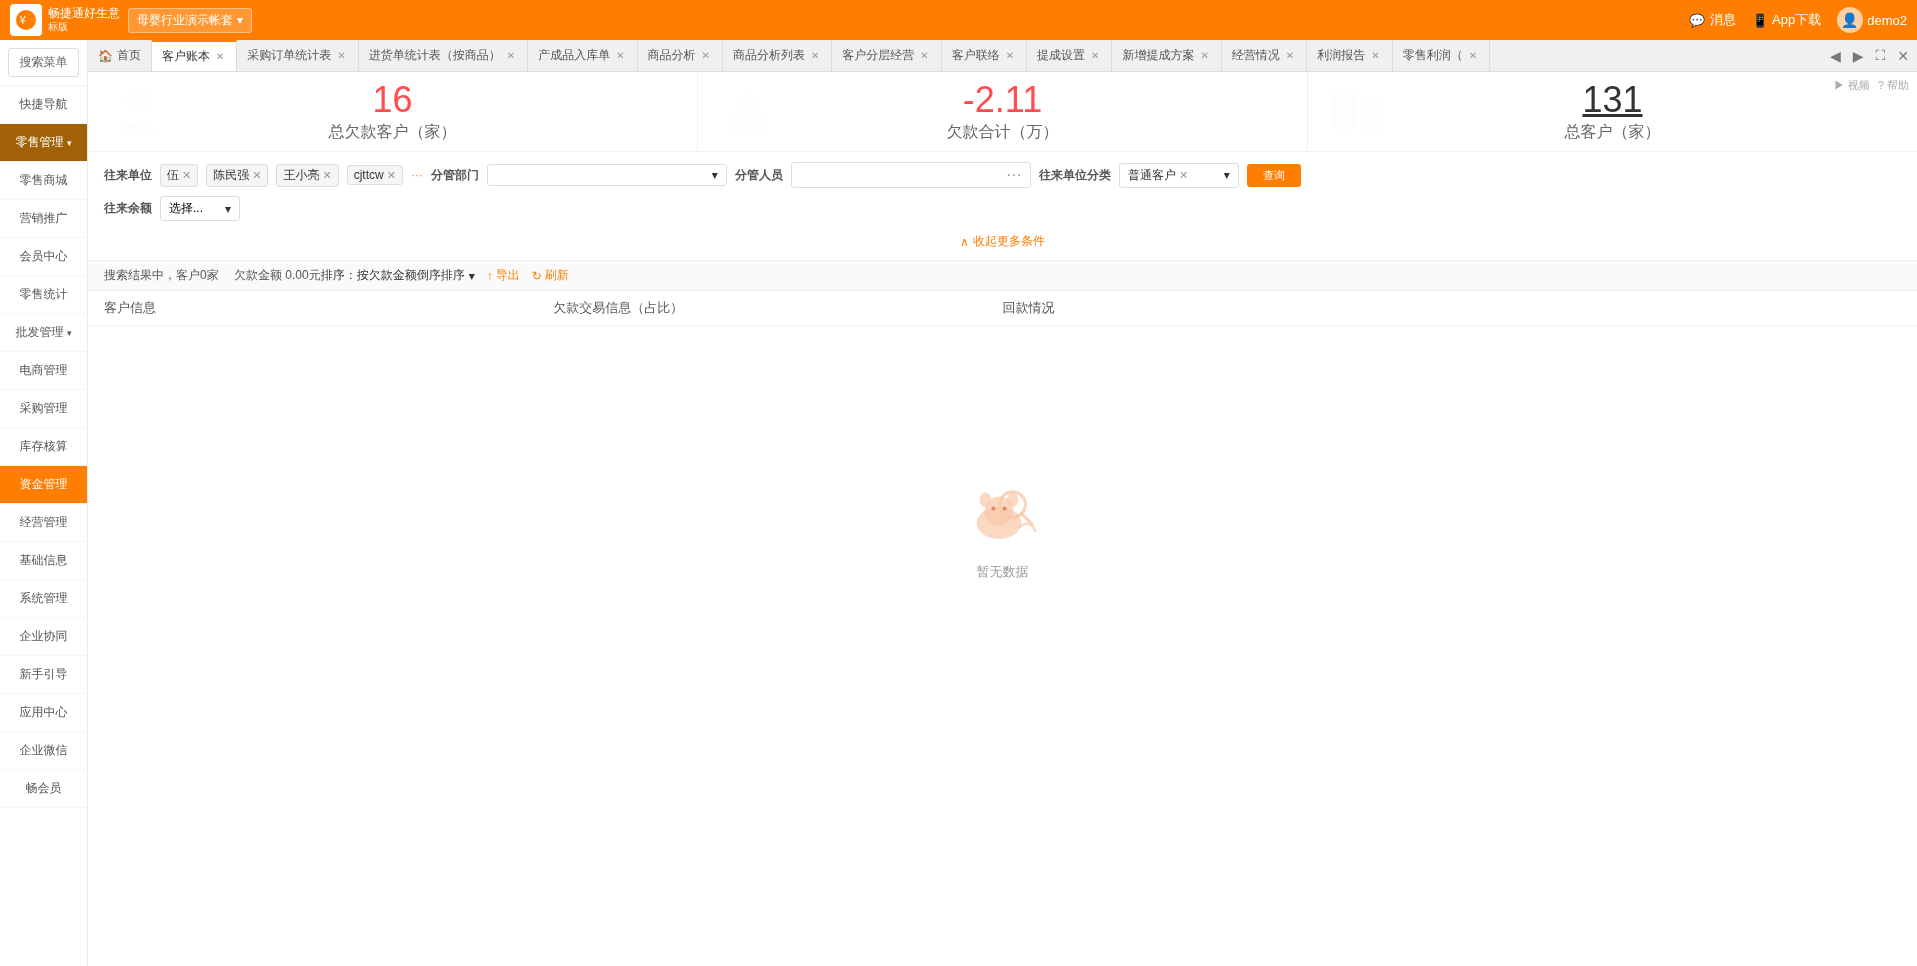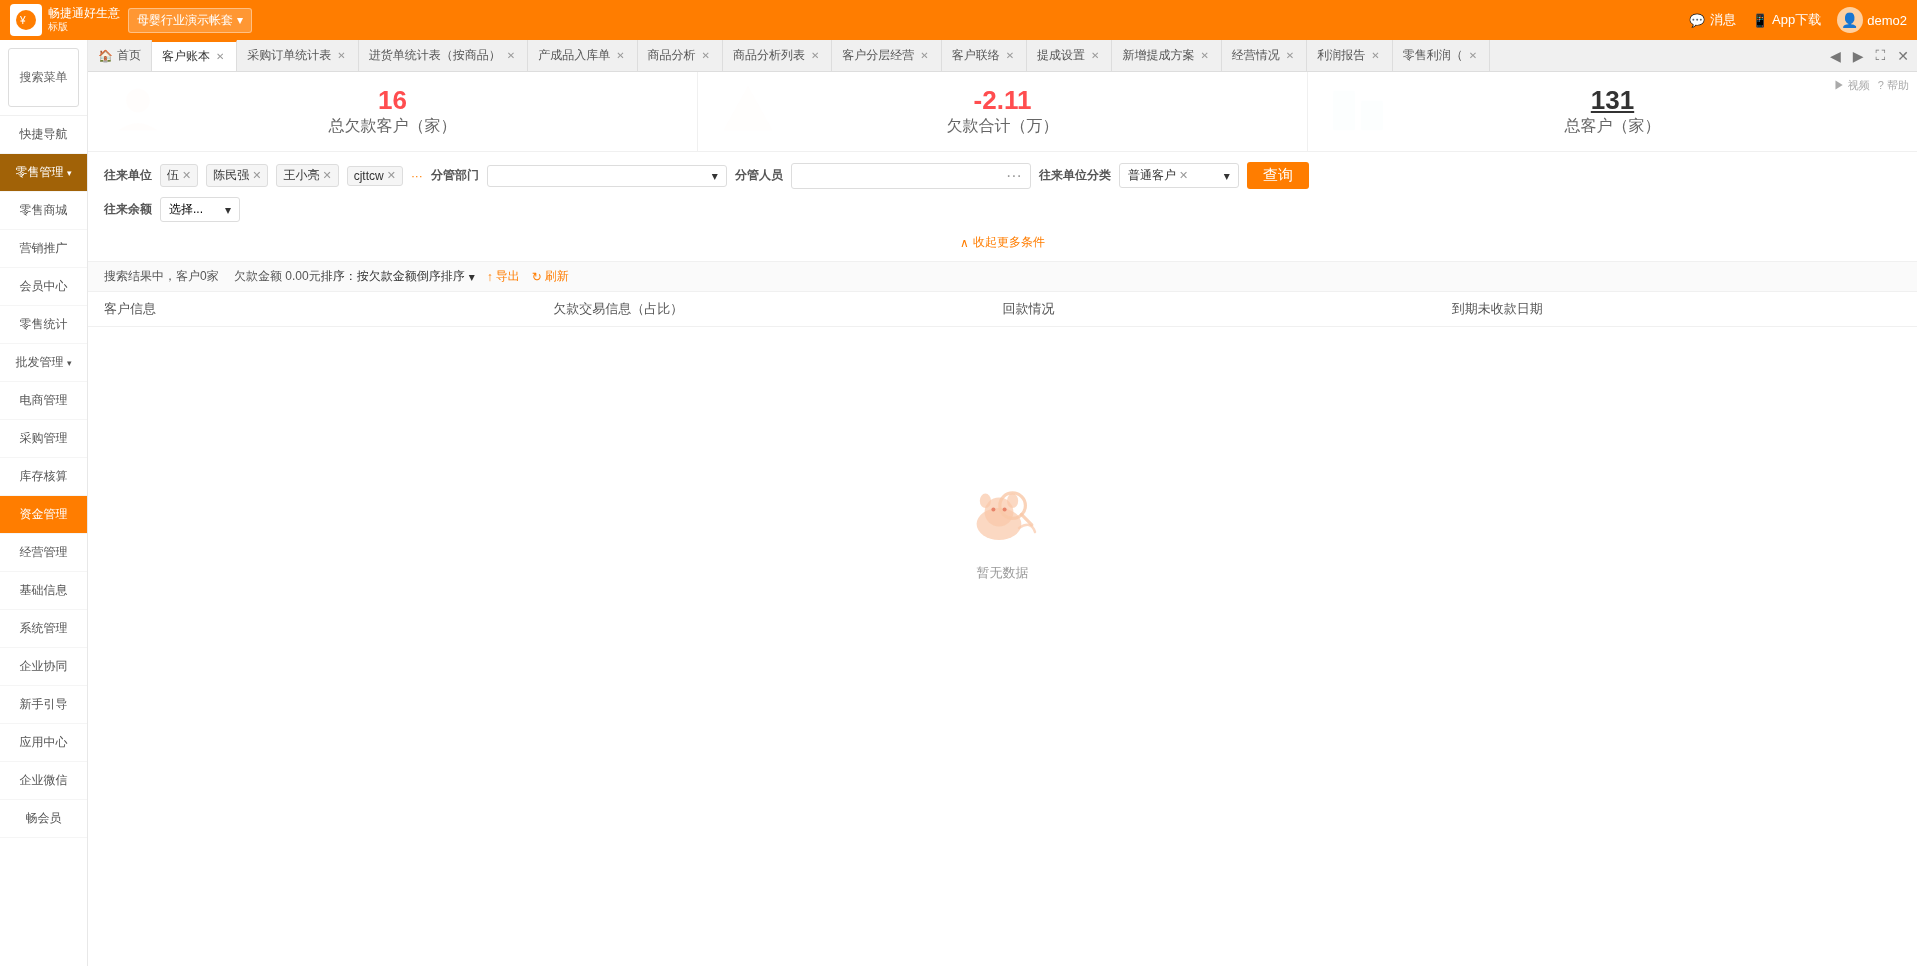--- a/index.html
+++ b/index.html
@@ -17,21 +17,21 @@
     .store-selector { background: rgba(255,255,255,0.2); border: 1px solid rgba(255,255,255,0.4); border-radius: 3px; color: white; padding: 3px 8px; font-size: 12px; display: flex; align-items: center; gap: 4px; cursor: pointer; }
     .top-bar-right { display: flex; align-items: center; gap: 16px; font-size: 13px; }
     .top-bar-right-item { display: flex; align-items: center; gap: 4px; cursor: pointer; color: white; }
     .avatar { width: 26px; height: 26px; border-radius: 50%; background: #ffd0a0; display: flex; align-items: center; justify-content: center; font-size: 11px; color: #ff7d00; overflow: hidden; }
 
     .main-layout { display: flex; flex: 1; overflow: hidden; }
 
     
     .sidebar { width: 88px; background: #fff; display: flex; flex-direction: column; border-right: 1px solid #e8e8e8; flex-shrink: 0; overflow-y: auto; }
     .sidebar-search { padding: 8px; border-bottom: 1px solid #f0f0f0; }
-    .sidebar-search-btn { width: 100%; background: none; border: 1px solid #ddd; border-radius: 3px; padding: 20px 4px; font-size: 12px; color: #666; cursor: pointer; text-align: center; }
+    .sidebar-search-btn { width: 100%; background: none; border: 1px solid #ddd; border-radius: 3px; padding: 5px 4px; font-size: 12px; color: #666; cursor: pointer; text-align: center; }
     .sidebar-nav-item { padding: 10px 6px; text-align: center; font-size: 12px; color: #555; cursor: pointer; border-bottom: 1px solid #f5f5f5; }
     .sidebar-nav-item.active { background: #a16207; color: white; }
 
     
     .content-area { flex: 1; display: flex; flex-direction: column; overflow: hidden; }
 
     
     .tab-bar { background: #f0f0f0; display: flex; align-items: center; height: 32px; border-bottom: 1px solid #ddd; flex-shrink: 0; overflow: hidden; }
     .tab-item { display: flex; align-items: center; height: 32px; padding: 0 10px; font-size: 12px; color: #555; cursor: pointer; border-right: 1px solid #ddd; white-space: nowrap; background: #f0f0f0; gap: 4px; flex-shrink: 0; }
     .tab-item.active { background: white; color: #333; border-top: 2px solid #ff7d00; }
@@ -39,38 +39,38 @@
     .tab-bar-actions { display: flex; align-items: center; margin-left: auto; padding: 0 4px; gap: 4px; flex-shrink: 0; }
     .tab-action-btn { background: none; border: none; cursor: pointer; color: #777; font-size: 14px; padding: 2px 4px; }
 
     
     .page-content { flex: 1; overflow-y: auto; background: white; }
 
     
     .stats-bar { display: flex; align-items: stretch; border-bottom: 1px solid #f0f0f0; height: 80px; background: white; }
     .stat-item { flex: 1; display: flex; flex-direction: column; align-items: center; justify-content: center; padding: 10px; border-right: 1px solid #f0f0f0; position: relative; }
     .stat-item:last-child { border-right: none; }
-    .stat-value { font-size: 26px; font-weight: bold; color: #ff4d4f; line-height: 1.1; }
+    .stat-value { font-size: 36px; font-weight: normal; color: #ff4d4f; line-height: 1.1; }
     .stat-value.dark { color: #333; text-decoration: underline; }
     .stat-label { font-size: 16px; color: #666; margin-top: 2px; }
     .stat-bg-icon { position: absolute; left: 20px; top: 50%; transform: translateY(-50%); opacity: 0.08; }
     .stat-help { position: absolute; top: 6px; right: 8px; font-size: 11px; color: #aaa; display: flex; gap: 8px; }
 
     
     .filter-area { padding: 10px 16px; border-bottom: 1px solid #f0f0f0; background: white; }
     .filter-row { display: flex; align-items: center; gap: 8px; margin-bottom: 8px; flex-wrap: wrap; }
     .filter-label { font-size: 12px; color: #555; white-space: nowrap; font-weight: bold; }
     .filter-tag { display: inline-flex; align-items: center; gap: 3px; background: #f5f5f5; border: 1px solid #ddd; border-radius: 3px; padding: 2px 6px; font-size: 12px; color: #333; }
     .filter-tag .close { color: #999; cursor: pointer; font-size: 11px; }
     .filter-more { color: #ff7d00; font-size: 12px; cursor: pointer; }
     .filter-select { border: 1px solid #ddd; border-radius: 3px; padding: 3px 8px; font-size: 12px; color: #333; background: white; cursor: pointer; display: flex; align-items: center; gap: 4px; min-width: 120px; justify-content: space-between; }
     .filter-select-wide { min-width: 240px; }
     .filter-dots { color: #999; font-size: 16px; cursor: pointer; }
     .filter-select-narrow { min-width: 80px; }
-    .search-btn { background: #ff7d00; color: white; border: none; border-radius: 3px; padding: 4px 16px; font-size: 15px; cursor: pointer; }
+    .search-btn { background: #ff7d00; color: white; border: none; border-radius: 3px; padding: 4px 16px; font-size: 11px; cursor: pointer; }
     .collapse-btn { display: flex; align-items: center; justify-content: center; gap: 4px; color: #ff7d00; font-size: 12px; cursor: pointer; margin: 0 auto; }
 
     
     .result-bar { padding: 6px 16px; background: #fafafa; border-bottom: 1px solid #f0f0f0; display: flex; align-items: center; justify-content: flex-start; }
     .result-info { font-size: 12px; color: #555; }
     .result-actions { display: flex; align-items: center; gap: 12px; font-size: 12px; color: #555; }
     .sort-select { display: flex; align-items: center; gap: 4px; cursor: pointer; color: #333; }
     .action-link { color: #ff7d00; cursor: pointer; display: flex; align-items: center; gap: 3px; }
 
     
@@ -344,21 +344,20 @@
               <span>刷新</span>
             </div>
           </div>
         </div>
 
         <div class="data-table">
           <div class="table-header">
             <div>客户信息</div>
             <div>欠款交易信息（占比）</div>
             <div>回款情况</div>
-            <div>到期未收款日期</div>
           </div>
           <div class="table-body">
             <div class="empty-state">
 
               <svg class="empty-illustration" viewBox="0 0 120 100" fill="none">
 
                 <ellipse cx="55" cy="65" rx="28" ry="20" fill="#f9c8a8" opacity="0.7"></ellipse>
                 <circle cx="55" cy="50" rx="18" r="18" fill="#f9c8a8" opacity="0.7"></circle>
 
                 <circle cx="72" cy="42" r="16" stroke="#f9c8a8" stroke-width="4" fill="none" opacity="0.8"></circle>

